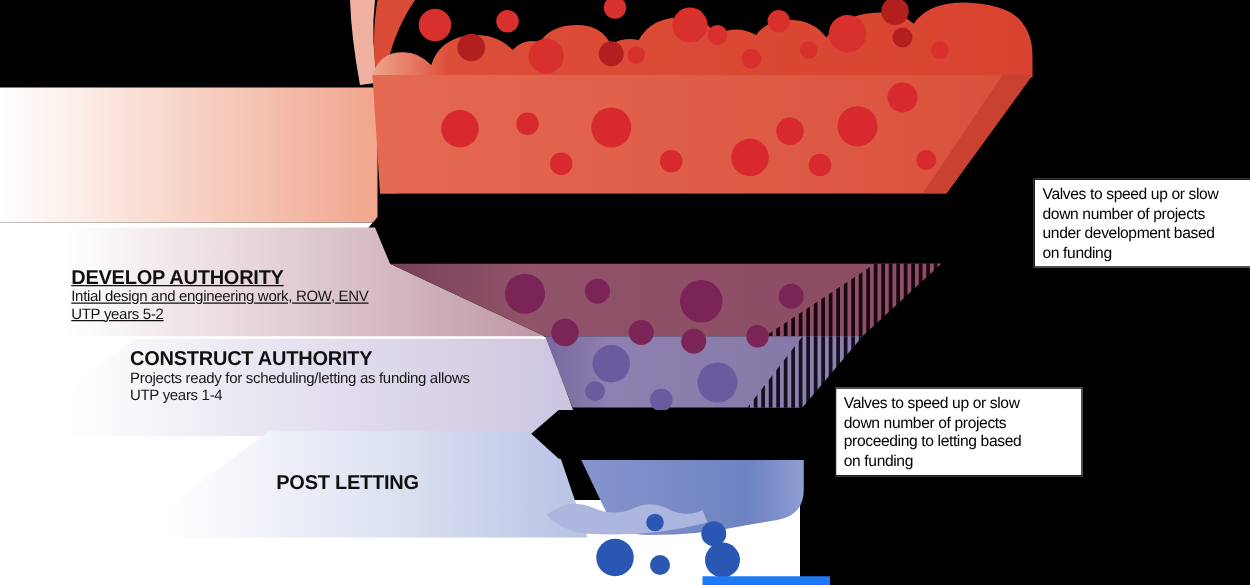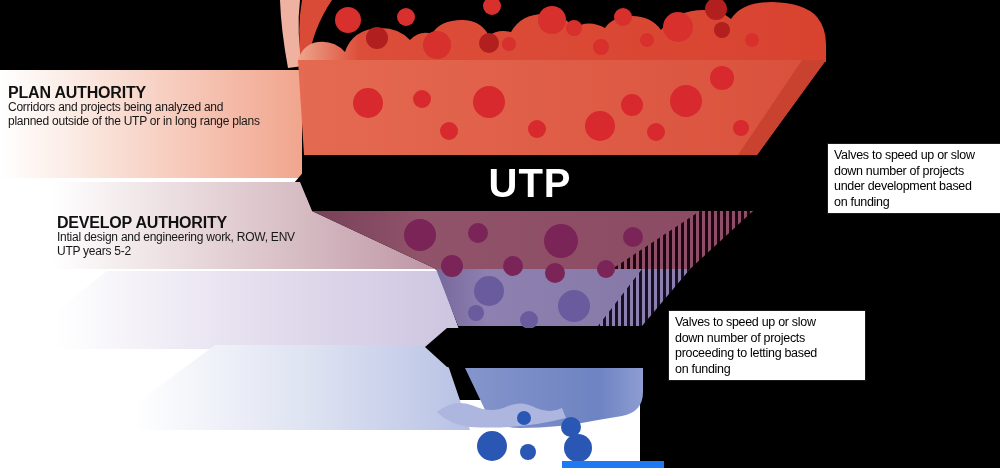--- a/index.html
+++ b/index.html
@@ -180,35 +180,37 @@
         <circle cx="492" cy="446" r="15" fill="#2A57B4"></circle>
         <circle cx="524" cy="418" r="7" fill="#2A57B4"></circle>
         <circle cx="528" cy="452" r="8" fill="#2A57B4"></circle>
         <circle cx="571" cy="427" r="10" fill="#2A57B4"></circle>
         <circle cx="578" cy="448" r="14" fill="#2A57B4"></circle>
       </g>
 
     <rect x="562" y="461" width="102" height="7" fill="#1F79F2"></rect>
   </svg>
 
-  <div class="label" style="left:8px;top:84px;width:300px;">
-    <h3>PLAN AUTHORITY</h3>
-    <div class="desc">Corridors and projects being analyzed and
-planned outside of the UTP or in long range plans</div>
-  </div>
-
-  <div class="label" style="left:57px;top:214px;width:350px;">
+
+  <div class="label" style="left:57px;top:214px;width:350px;text-decoration:underline;">
     <h3>DEVELOP AUTHORITY</h3>
     <div class="desc">Intial design and engineering work, ROW, ENV
 UTP years 5-2</div>
   </div>
 
-
-
-  <div class="barlabel utp-text" style="left:300px;top:155px;width:460px;height:56px;">UTP</div>
+  <div class="label" style="left:104px;top:279px;width:350px;">
+    <h3>CONSTRUCT AUTHORITY</h3>
+    <div class="desc">Projects ready for scheduling/letting as funding allows
+UTP years 1-4</div>
+  </div>
+
+  <div class="label" style="left:221px;top:378px;width:220px;">
+    <h3>POST LETTING</h3>
+  </div>
+
 
   <div class="callout" style="left:827px;top:143px;width:158px;">Valves to speed up or slow
 down number of projects
 under development based
 on funding</div>
   <div class="callout" style="left:668px;top:310px;width:167px;">Valves to speed up or slow
 down number of projects
 proceeding to letting based
 on funding</div>
 

